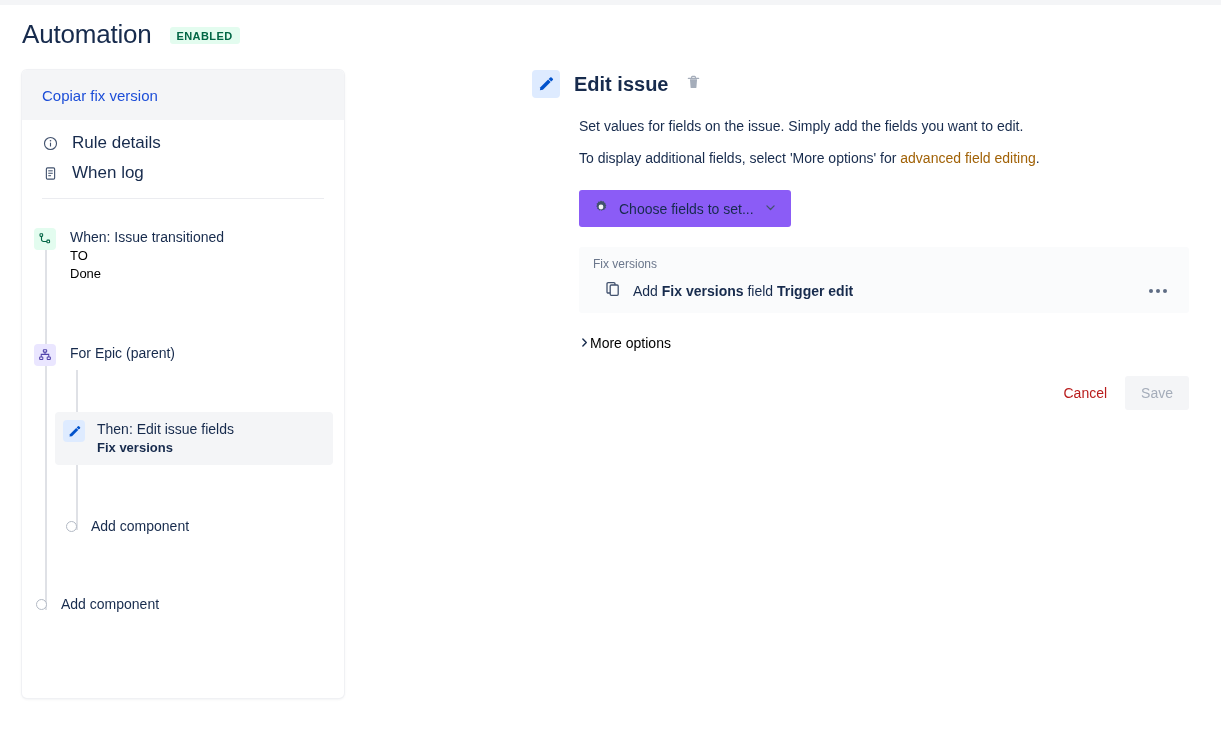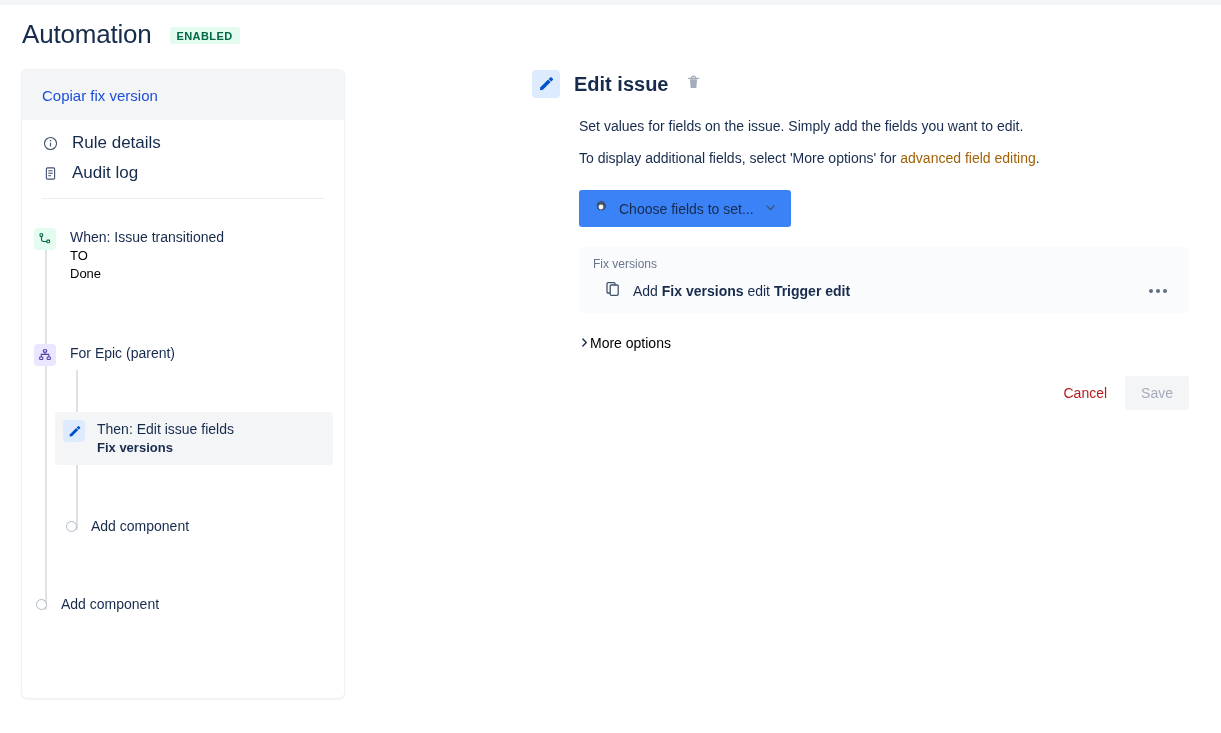--- a/index.html
+++ b/index.html
@@ -115,21 +115,21 @@
   .detail-title { font-size: 20px; font-weight: 600; color: #172B4D; }
   .trash-btn { margin-left: 4px; display: flex; align-items: center; cursor: pointer; }
 
   .detail-desc { font-size: 14px; color: #172B4D; line-height: 20px; margin-top: 18px; margin-left: 47px; }
   .detail-desc.second { margin-top: 12px; }
   .link { color: #a16207; text-decoration: none; cursor: pointer; }
 
   .choose-btn {
     margin-left: 47px; margin-top: 22px;
     display: inline-flex; align-items: center; gap: 10px;
-    background: #3b82f6; border: none; border-radius: 3px;
+    background: #8b5cf6; border: none; border-radius: 3px;
     padding: 9px 14px; cursor: pointer;
     font-size: 14px; color: #172B4D;
     font-family: "Liberation Sans", sans-serif;
   }
 
   .field-panel {
     margin-left: 47px; margin-top: 20px;
     width: 610px; background: #FAFBFC;
     border-radius: 3px;
     padding: 9px 14px 12px 14px;
@@ -200,21 +200,21 @@
       </div>
       <div class="nav-item">
         <span class="ico">
           <svg width="15" height="15" viewBox="0 0 16 16">
               <rect x="3.6" y="2" width="8.8" height="12" rx="1.2" fill="none" stroke="#42526E" stroke-width="1.2"></rect>
               <rect x="5.6" y="4.6" width="4.8" height="1.1" fill="#42526E"></rect>
               <rect x="5.6" y="7.2" width="4.8" height="1.1" fill="#42526E"></rect>
               <rect x="5.6" y="9.8" width="3" height="1.1" fill="#42526E"></rect>
             </svg>
         </span>
-        <span class="lbl">Audit log</span>
+        <span class="lbl">When log</span>
       </div>
     </div>
 
     <div class="divider"></div>
 
     <div class="tree"></div>
   </div>
 
   <div class="branch-line line-root"></div>
   <div class="branch-line line-child"></div>
@@ -313,21 +313,21 @@
 
     <div class="field-panel">
       <div class="field-label">Fix versions</div>
       <div class="field-row">
         <span>
           <svg width="16" height="16" viewBox="0 0 16 16">
             <rect x="2" y="1.6" width="8" height="10.4" rx="1.1" fill="none" stroke="#42526E" stroke-width="1.3"></rect>
             <rect x="5.2" y="4" width="8" height="10.4" rx="1.1" fill="#FAFBFC" stroke="#42526E" stroke-width="1.3"></rect>
           </svg>
         </span>
-        <span class="field-row-text"><span>Add </span><b>Fix versions</b><span> edit </span><b>Trigger edit</b></span>
+        <span class="field-row-text"><span>Add </span><b>Fix versions</b><span> field </span><b>Trigger edit</b></span>
         <span class="ellipsis-btn">
           <span class="dot"></span>
           <span class="dot"></span>
           <span class="dot"></span>
         </span>
       </div>
     </div>
 
     <div class="more-options">
       <span>

